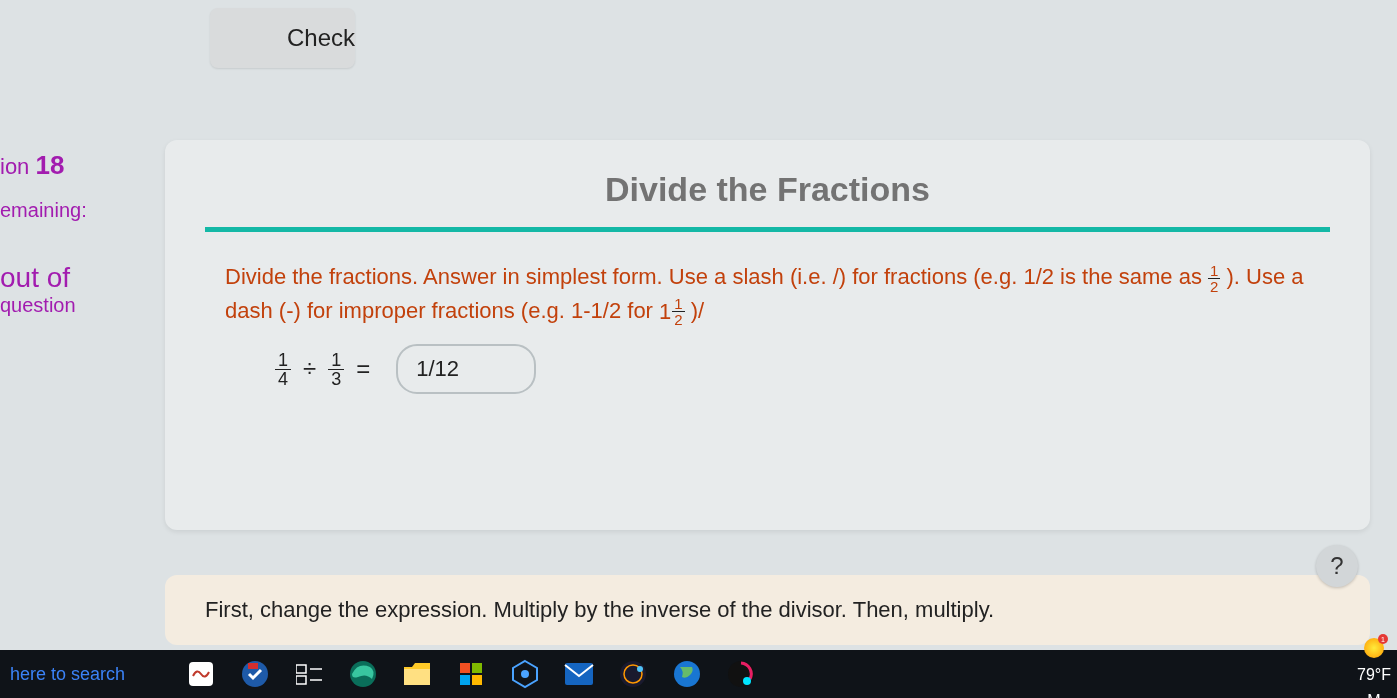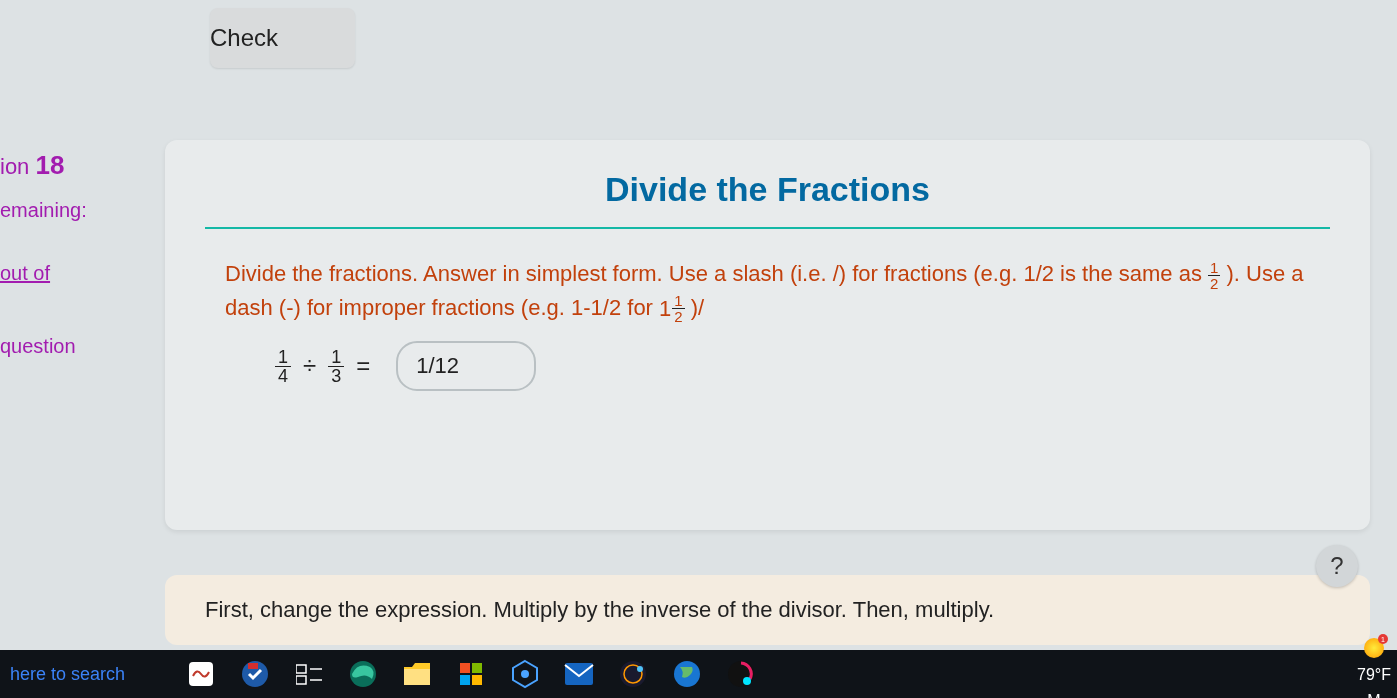--- a/index.html
+++ b/index.html
@@ -9,58 +9,58 @@
   .check-btn {
     position: absolute;
     left: 210px;
     top: 8px;
     width: 145px;
     height: 60px;
     background: #d9dbdc;
     border-radius: 8px;
     display: flex;
     align-items: center;
-    justify-content: flex-start;
+    justify-content: flex-end;
     font-size: 24px;
     color: #222;
     cursor: pointer;
     box-shadow: 0 1px 2px rgba(0,0,0,0.1);
   }
 
   .sidebar {
     position: absolute;
     left: 0;
     top: 150px;
     width: 130px;
     color: #a21caf;
   }
   .sidebar .qnum { font-size: 22px; margin-bottom: 18px; white-space: nowrap; }
   .sidebar .qnum b { font-size: 26px; font-weight: 700; }
   .sidebar .remaining { font-size: 20px; margin-bottom: 40px; white-space: nowrap; }
-  .sidebar .outof { font-size: 20px; margin-bottom: 50px; white-space: nowrap; text-decoration: underline; }
+  .sidebar .outof { font-size: 28px; white-space: nowrap; }
   .sidebar .flagq { font-size: 20px; white-space: nowrap; }
 
   .main-card {
     position: absolute;
     left: 165px;
     top: 140px;
     width: 1205px;
     height: 390px;
     background: #e8ebec;
     border-radius: 12px;
     padding: 30px 40px 20px 40px;
     box-shadow: 0 2px 5px rgba(0,0,0,0.08);
   }
   .main-card h1 {
     text-align: center;
     font-size: 34px;
     font-weight: 700;
-    color: #0369a1;
+    color: #737373;
     padding-bottom: 18px;
-    border-bottom: 2px solid #14b8a6;
+    border-bottom: 5px solid #14b8a6;
     margin-bottom: 28px;
   }
   .instructions {
     font-size: 22px;
     color: #c2410c;
     line-height: 1.5;
     margin-bottom: 16px;
     padding: 0 20px;
   }
   .fr-inline, .fr-big {

